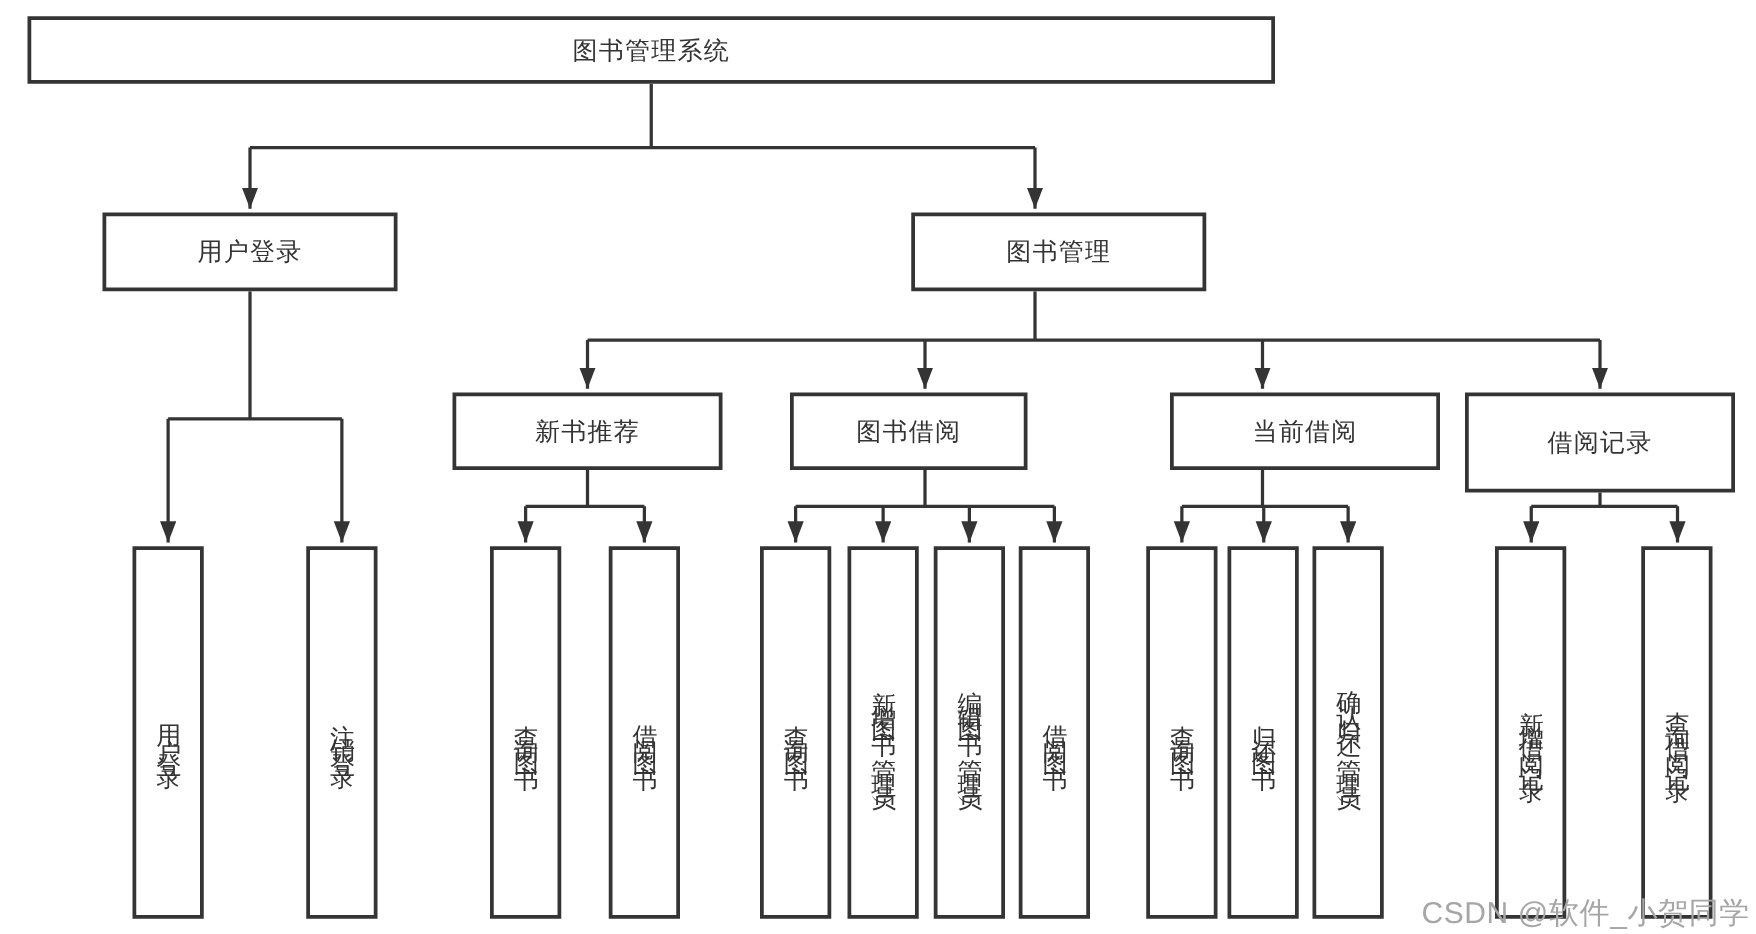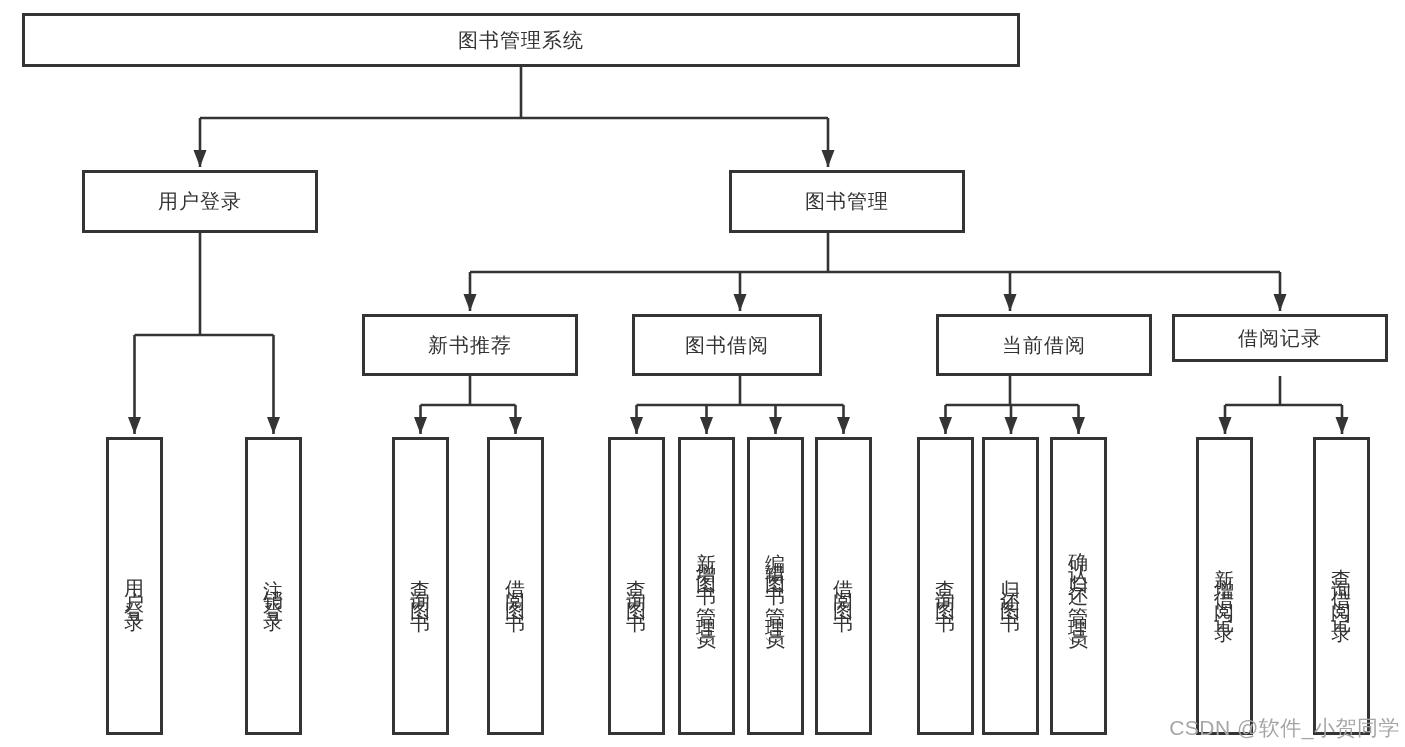--- a/index.html
+++ b/index.html
@@ -48,21 +48,21 @@
     text-orientation: mixed;
     letter-spacing: 11px;
     font-size: 20px;
     line-height: 24px;
     white-space: nowrap;
   }
   .watermark {
     position: absolute;
     top: 714px;
     right: 5px;
-    font-size: 21px;
+    font-size: 24px;
     color: var(--watermark);
     letter-spacing: 0.5px;
     z-index: 5;
     pointer-events: none;
   }
 </style>
 </head>
 <body>
 
 <div class="canvas">
@@ -109,21 +109,21 @@
   </svg>
 
   <div class="node" style="left:22px;top:13px;width:998px;height:54px">图书管理系统</div>
 
   <div class="node" style="left:82px;top:170px;width:236px;height:63px">用户登录</div>
   <div class="node" style="left:729px;top:170px;width:236px;height:63px">图书管理</div>
 
   <div class="node" style="left:362px;top:314px;width:216px;height:62px">新书推荐</div>
   <div class="node" style="left:632px;top:314px;width:190px;height:62px">图书借阅</div>
   <div class="node" style="left:936px;top:314px;width:216px;height:62px">当前借阅</div>
-  <div class="node" style="left:1172px;top:314px;width:216px;height:48px">借阅记录</div>
+  <div class="node" style="left:1172px;top:314px;width:216px;height:80px">借阅记录</div>
 
   <div class="node" style="left:106px;top:437px;width:57px;height:298px">
     <span class="vt">用户登录</span>
   </div>
   <div class="node" style="left:245px;top:437px;width:57px;height:298px">
     <span class="vt">注销登录</span>
   </div>
 
   <div class="node" style="left:392px;top:437px;width:57px;height:298px">
     <span class="vt">查询图书</span>

